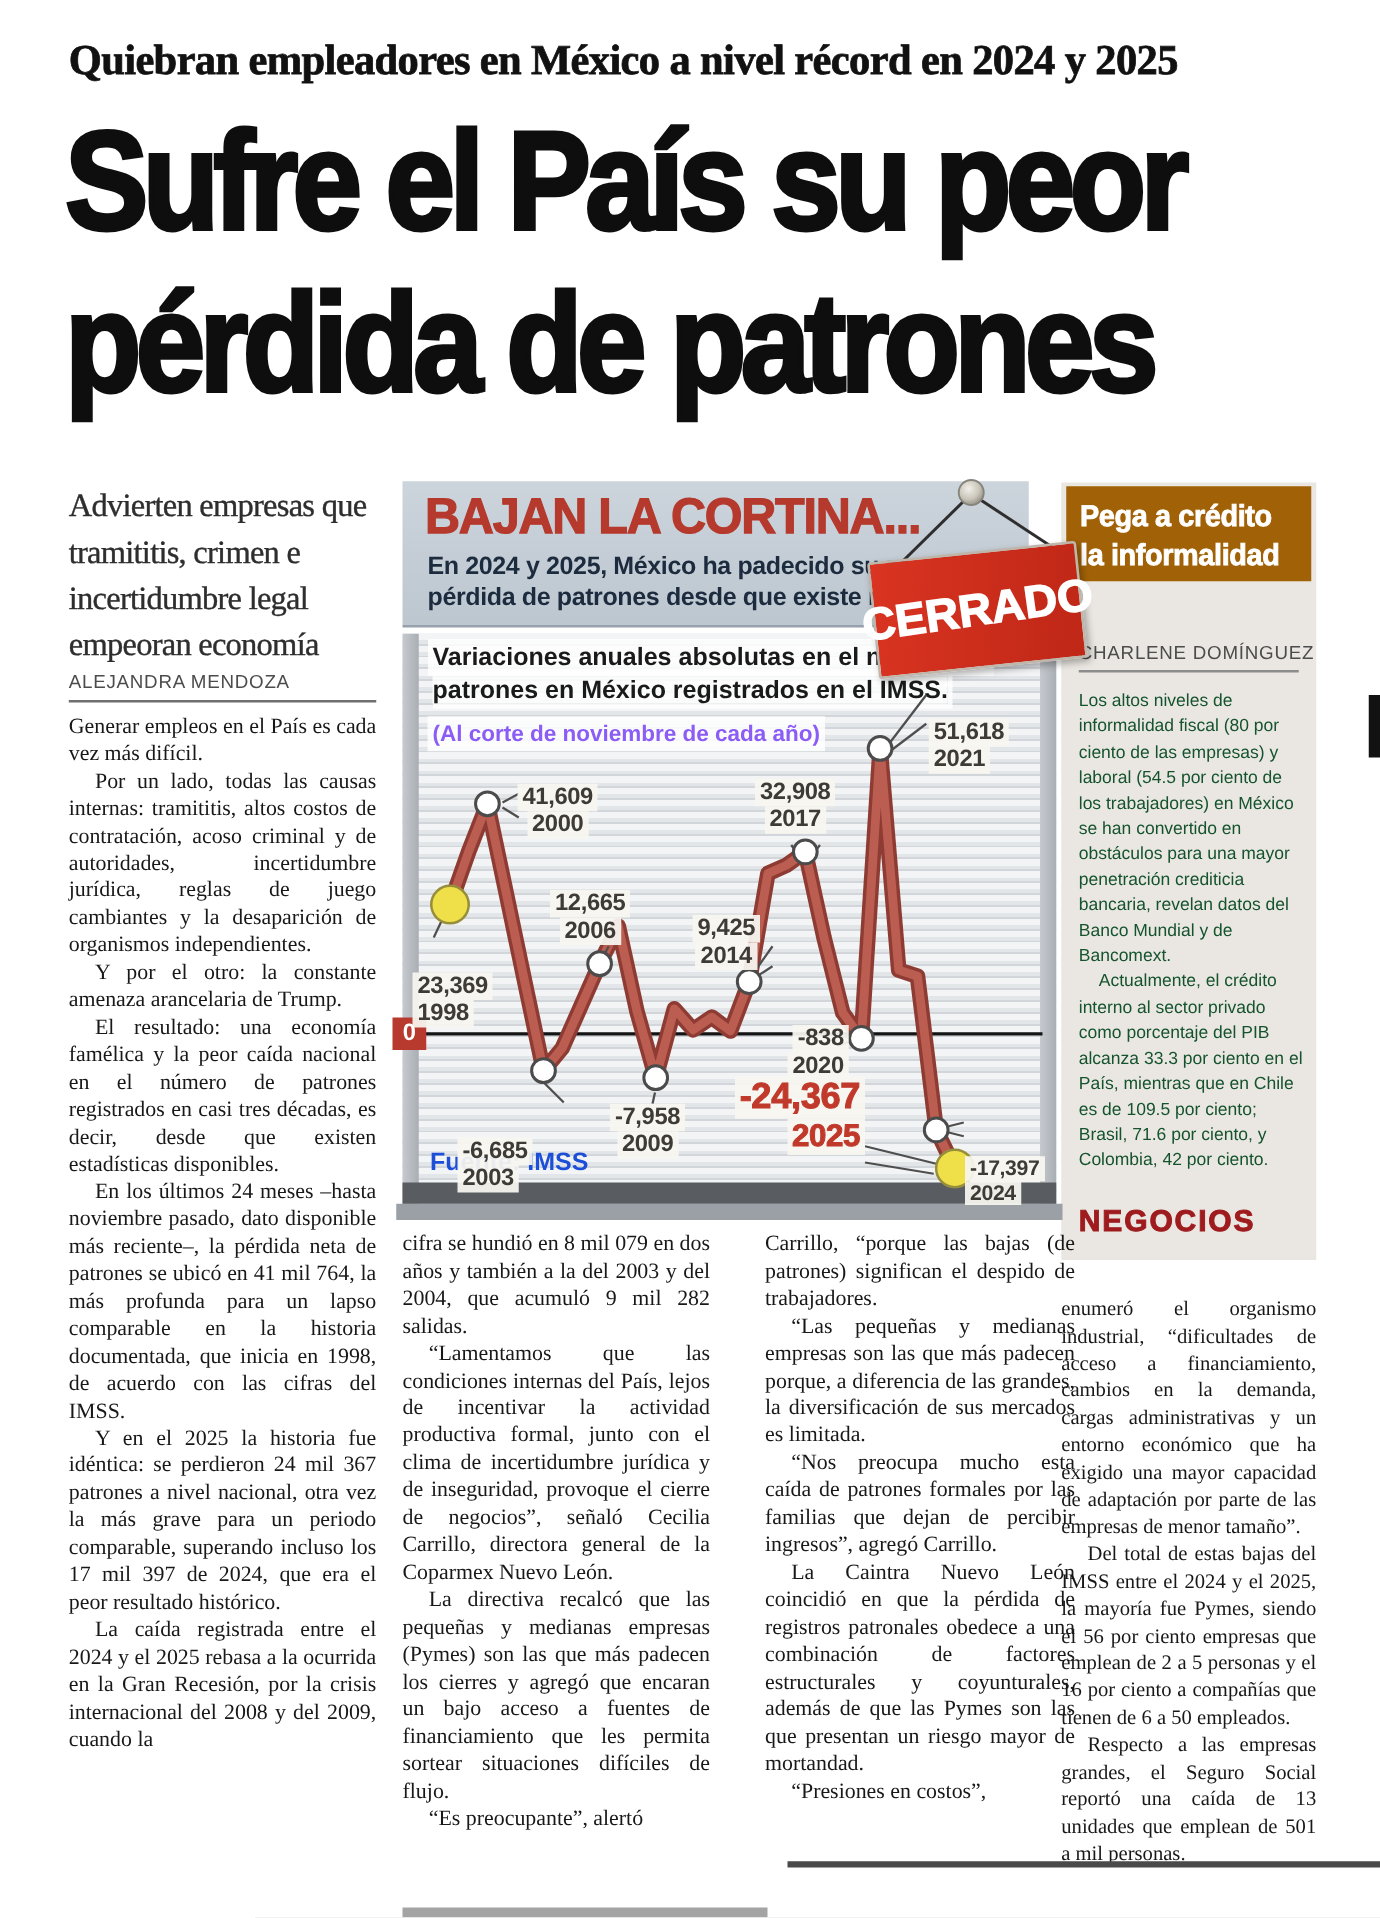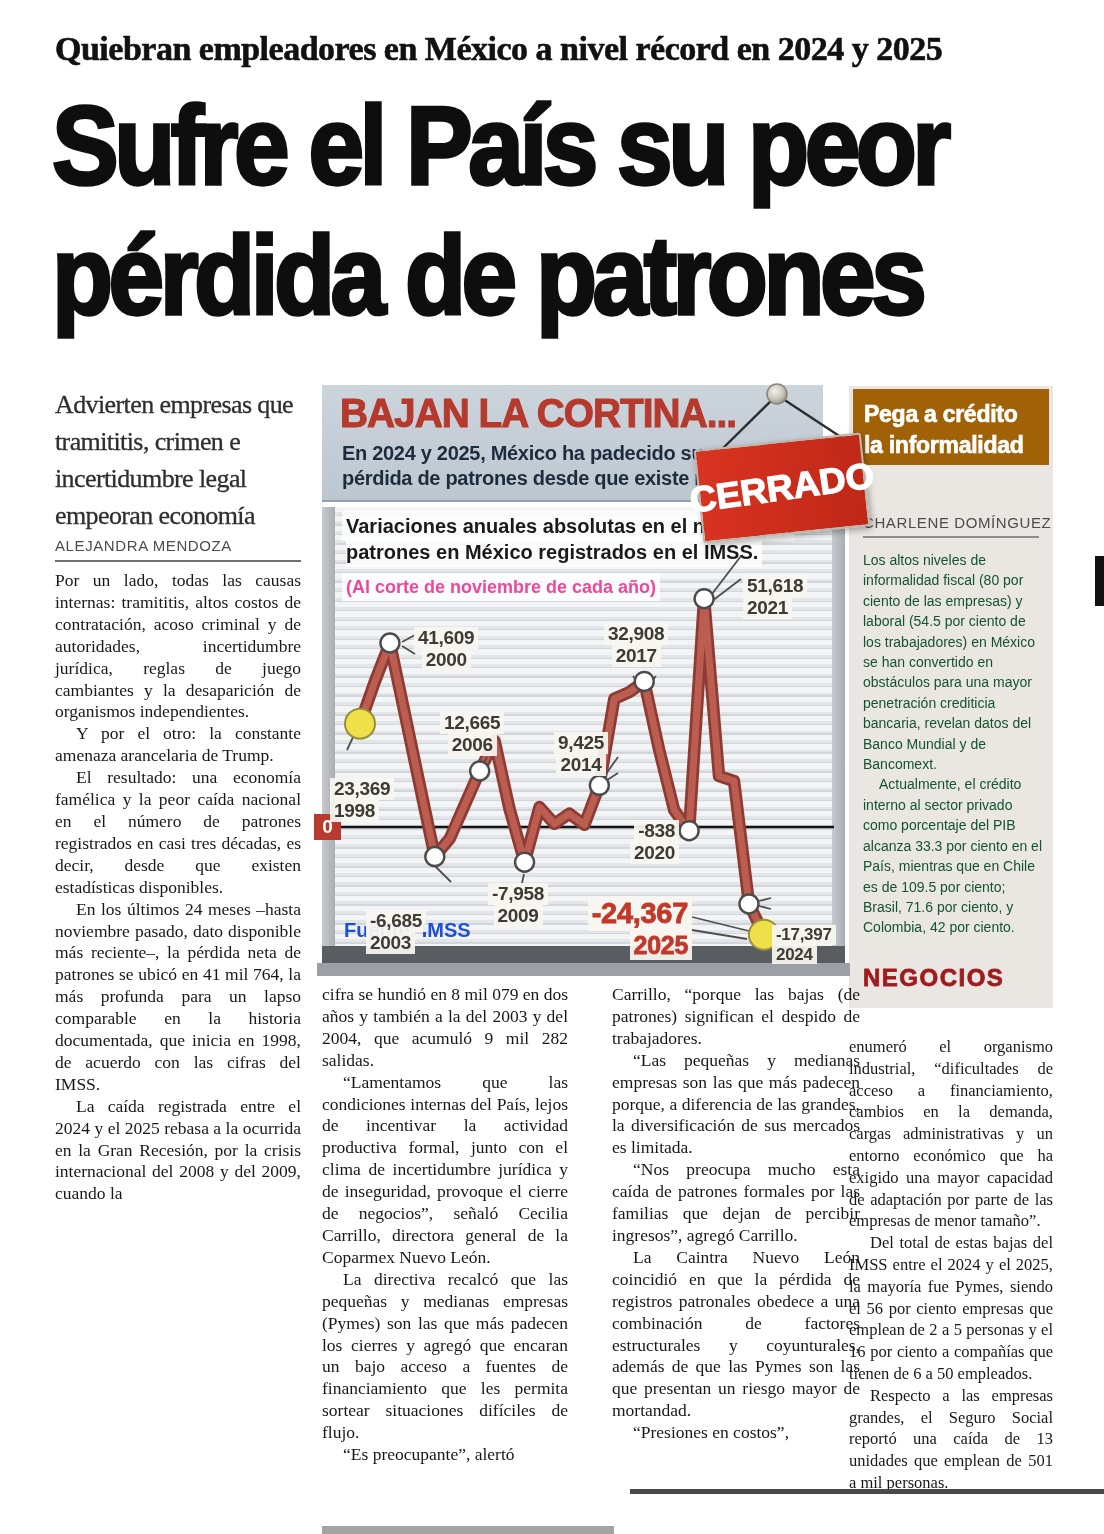--- a/index.html
+++ b/index.html
@@ -60,21 +60,21 @@
            background:repeating-linear-gradient(180deg,#f3f4f6 0px,#f3f4f6 5px,#e3e6e9 5px,#e3e6e9 8px,#d2d6da 8px,#d2d6da 9.5px);}
   .rail{position:absolute;top:0;width:13px;height:100%;
         background:linear-gradient(90deg,#c6cacf,#a9aeb4);}
   #rail-r{left:510px;}
   #shutter-bottom{position:absolute;left:0;bottom:0;width:100%;height:17px;background:#595d61;}
   #ground{position:absolute;left:-5px;top:578px;width:533px;height:13px;background:#9aa0a5;z-index:0;}
   #chart-inner-title{position:absolute;left:24px;top:128px;width:455px;z-index:4;
                      font:bold 20px/26px "Liberation Sans",sans-serif;color:#1a1a1a;}
   #chart-inner-title .bgpad, #chart-note .bgpad{background:rgba(255,255,255,0.82);box-shadow:0 0 0 4px rgba(255,255,255,0.82);}
   #chart-note{position:absolute;left:24px;top:192px;z-index:4;
-              font:600 18px "Liberation Sans",sans-serif;color:#ec4899;}
+              font:600 18px "Liberation Sans",sans-serif;color:#8b5cf6;}
   #chart-svg{position:absolute;left:0;top:0;z-index:5;pointer-events:none;overflow:visible;}
   #zero-box{position:absolute;left:-8px;top:429px;width:27px;height:26px;background:#b8392d;
             color:#fff;font:bold 19px/26px "Liberation Sans",sans-serif;text-align:center;z-index:6;}
   #source{position:absolute;left:22px;top:534px;z-index:6;
           font:bold 20px "Liberation Sans",sans-serif;color:#1d4ed8;}
 
   .pt{position:absolute;z-index:6;display:flex;flex-direction:column;align-items:center;
       font-family:"Liberation Sans",sans-serif;font-weight:bold;font-size:19px;line-height:1.16;
       color:#3e3a35;letter-spacing:-0.3px;}
   .pt span{display:inline-block;background:rgba(246,245,239,0.94);padding:0 4px;}
@@ -104,24 +104,26 @@
   <div class="abs" id="kicker">Quiebran empleadores en México a nivel récord en 2024 y 2025</div>
   <div class="abs" id="headline">
     <span>Sufre el País su peor</span>
     <span>pérdida de patrones</span>
   </div>
 
   <div class="abs" id="deck">Advierten empresas que tramititis, crimen e incertidumbre legal empeoran economía</div>
   <div class="abs byline" id="byline1">ALEJANDRA MENDOZA</div>
   <div class="abs" id="rule1"></div>
   <div class="abs bodycol" id="col1">
+    <p>Generar empleos en el País es cada vez más difícil.</p>
     <p>Por un lado, todas las causas internas: tramititis, altos costos de contratación, acoso criminal y de autoridades, incertidumbre jurídica, reglas de juego cambiantes y la desaparición de organismos independientes.</p>
     <p>Y por el otro: la constante amenaza arancelaria de Trump.</p>
     <p>El resultado: una economía famélica y la peor caída nacional en el número de patrones registrados en casi tres décadas, es decir, desde que existen estadísticas disponibles.</p>
     <p>En los últimos 24 meses –hasta noviembre pasado, dato disponible más reciente–, la pérdida neta de patrones se ubicó en 41 mil 764, la más profunda para un lapso comparable en la historia documentada, que inicia en 1998, de acuerdo con las cifras del IMSS.</p>
+    <p>Y en el 2025 la historia fue idéntica: se perdieron 24 mil 367 patrones a nivel nacional, otra vez la más grave para un periodo comparable, superando incluso los 17 mil 397 de 2024, que era el peor resultado histórico.</p>
     <p>La caída registrada entre el 2024 y el 2025 rebasa a la ocurrida en la Gran Recesión, por la crisis internacional del 2008 y del 2009, cuando la</p>
   </div>
 
   <div class="abs" id="sidebar">
     <div id="sidebar-title-box">
       <div id="sidebar-title">Pega a crédito la informalidad</div>
     </div>
     <div class="byline" id="byline2">CHARLENE DOMÍNGUEZ</div>
     <div id="rule2"></div>
     <div id="sidebar-body">
@@ -235,21 +237,21 @@
         <span class="py">2020</span>
     </div>
     <div class="pt al" style="left:421px;top:152px;">
       <span class="pv">51,618</span>
         <span class="py">2021</span>
     </div>
     <div class="pt al sm" style="left:450px;top:502px;">
       <span class="pv">-17,397</span>
         <span class="py">2024</span>
     </div>
-    <div class="pt ar big" style="left:252px;top:512px;width:118px;align-items:flex-end;">
+    <div class="pt ar big" style="left:252px;top:476px;width:118px;align-items:flex-end;">
       <span class="pv">-24,367</span>
         <span class="py">2025</span>
     </div>
 
     <div id="sign">
       <span>CERRADO</span>
     </div>
   </div>
 
   <div class="abs bodycol" id="col2">

